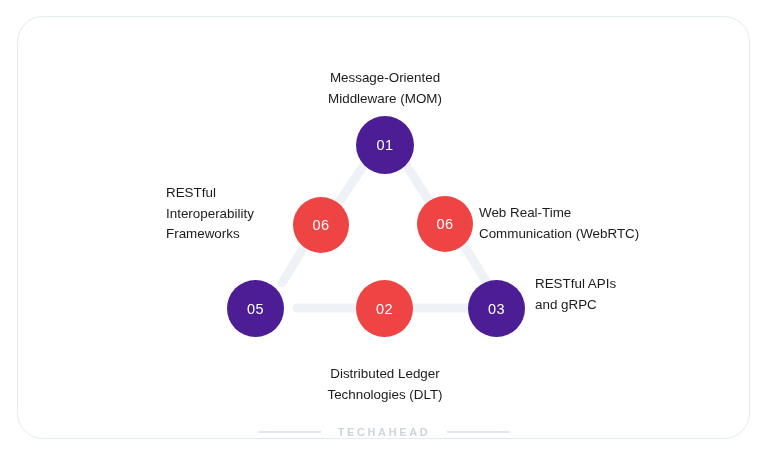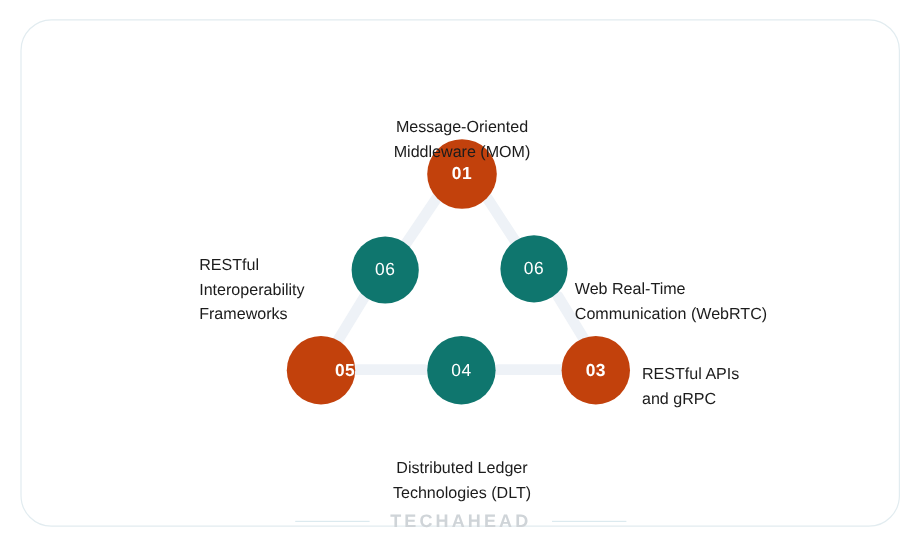--- a/index.html
+++ b/index.html
@@ -41,31 +41,30 @@
     position: absolute;
     border-radius: 50%;
     display: flex;
     align-items: center;
     justify-content: center;
     color: #ffffff;
     font-size: 14.5px;
     letter-spacing: 0.4px;
     font-family: "Liberation Sans", sans-serif;
   }
-  .node.dark { background: #c2410c; font-weight: bold; }
-  .node.light { background: #0f766e; }
+  .node.dark { background: #4c1d95; }
+  .node.light { background: #ef4444; }
 
   .label {
     position: absolute;
     font-size: 13.4px;
     line-height: 20.5px;
     color: #1c1c1c;
     font-family: "Liberation Sans", sans-serif;
     white-space: pre-line;
-    margin-top: 28px;
   }
   .label.right { text-align: left; }
   .label.left  { text-align: left; }
   .label.center { text-align: center; }
 
   .footer {
     position: absolute;
     left: 0;
     top: 426px;
     width: 768px;
@@ -73,21 +72,21 @@
     align-items: center;
     justify-content: center;
     gap: 17px;
   }
   .footer .rule {
     width: 62px;
     height: 1.3px;
     background: #dceaef;
   }
   .footer .brand {
-    font-size: 15px;
+    font-size: 11px;
     letter-spacing: 2.6px;
     color: #cfd4d8;
     font-family: "Liberation Sans", sans-serif;
     font-weight: bold;
   }
 </style>
 </head>
 <body>
 
 <div id="canvas">
@@ -117,26 +116,26 @@
   <div class="label right" style="left:479px; top:203px; width:230px;">Web Real-Time
 Communication (WebRTC)</div>
 
   <div class="node dark" style="left:468px; top:280px; width:57px; height:57px;">
     <span>03</span>
   </div>
   <div class="label right" style="left:535px; top:274px; width:190px;">RESTful APIs
 and gRPC</div>
 
   <div class="node light" style="left:356px; top:280px; width:57px; height:57px;">
-    <span>04</span>
+    <span>02</span>
   </div>
-  <div class="label center" style="left:285px; top:352px; width:200px;">Distributed Ledger
+  <div class="label center" style="left:285px; top:364px; width:200px;">Distributed Ledger
 Technologies (DLT)</div>
 
-  <div class="node dark" style="left:239px; top:280px; width:57px; height:57px;justify-content:flex-end;">
+  <div class="node dark" style="left:227px; top:280px; width:57px; height:57px;">
     <span>05</span>
   </div>
 
   <div class="node light" style="left:293px; top:197px; width:56px; height:56px;">
     <span>06</span>
   </div>
   <div class="label left" style="left:166px; top:183px; width:126px;">RESTful
 Interoperability
 Frameworks</div>
 

